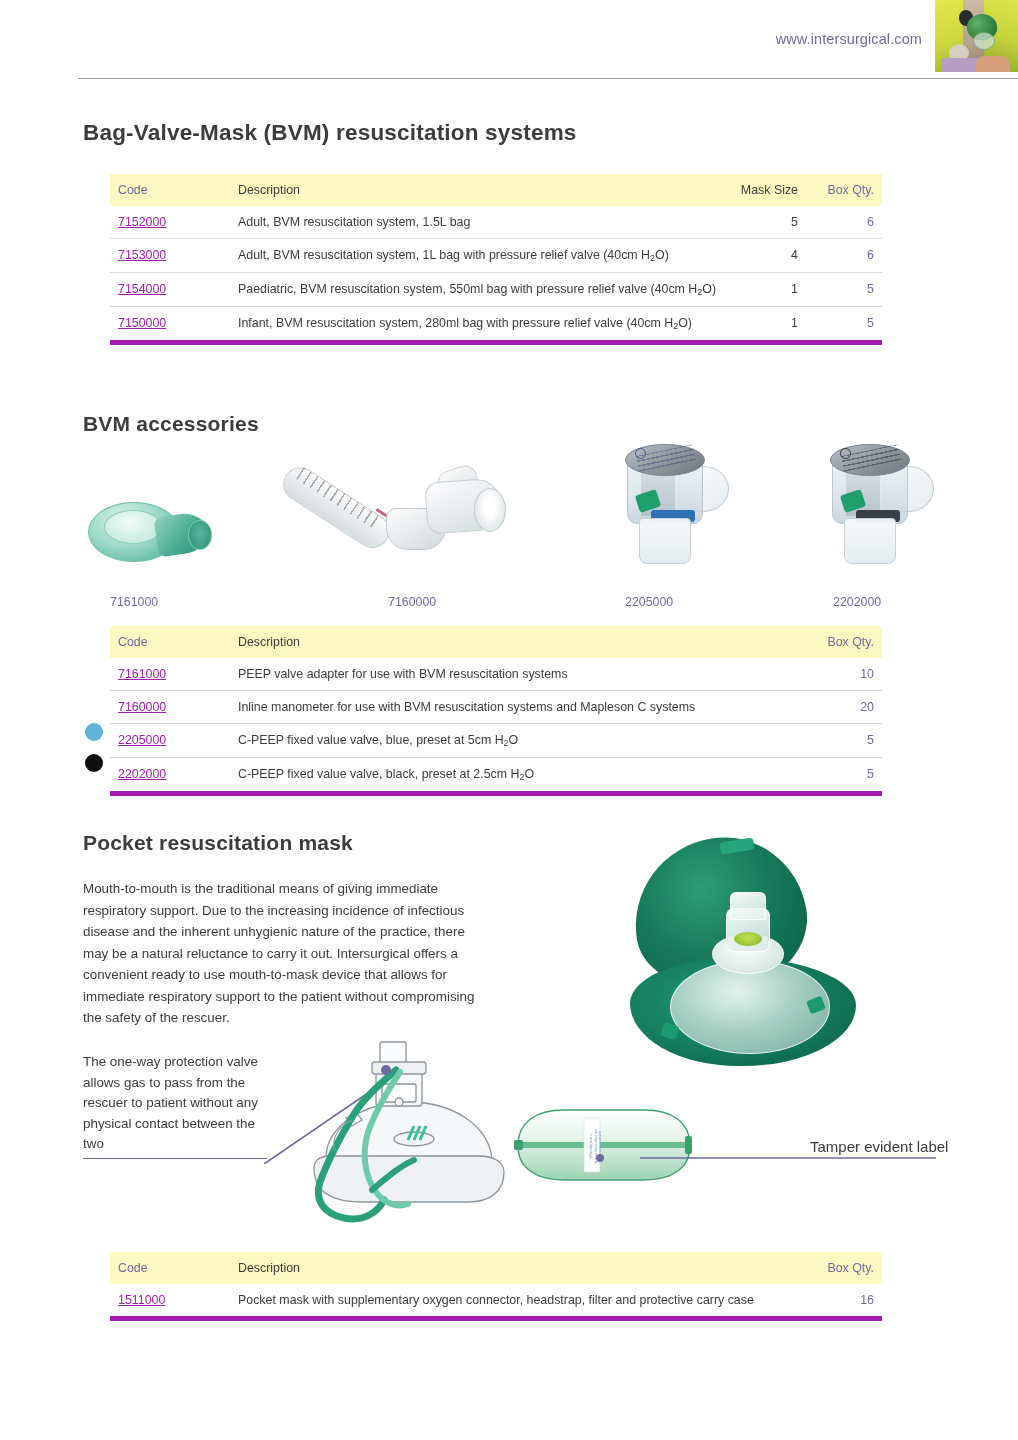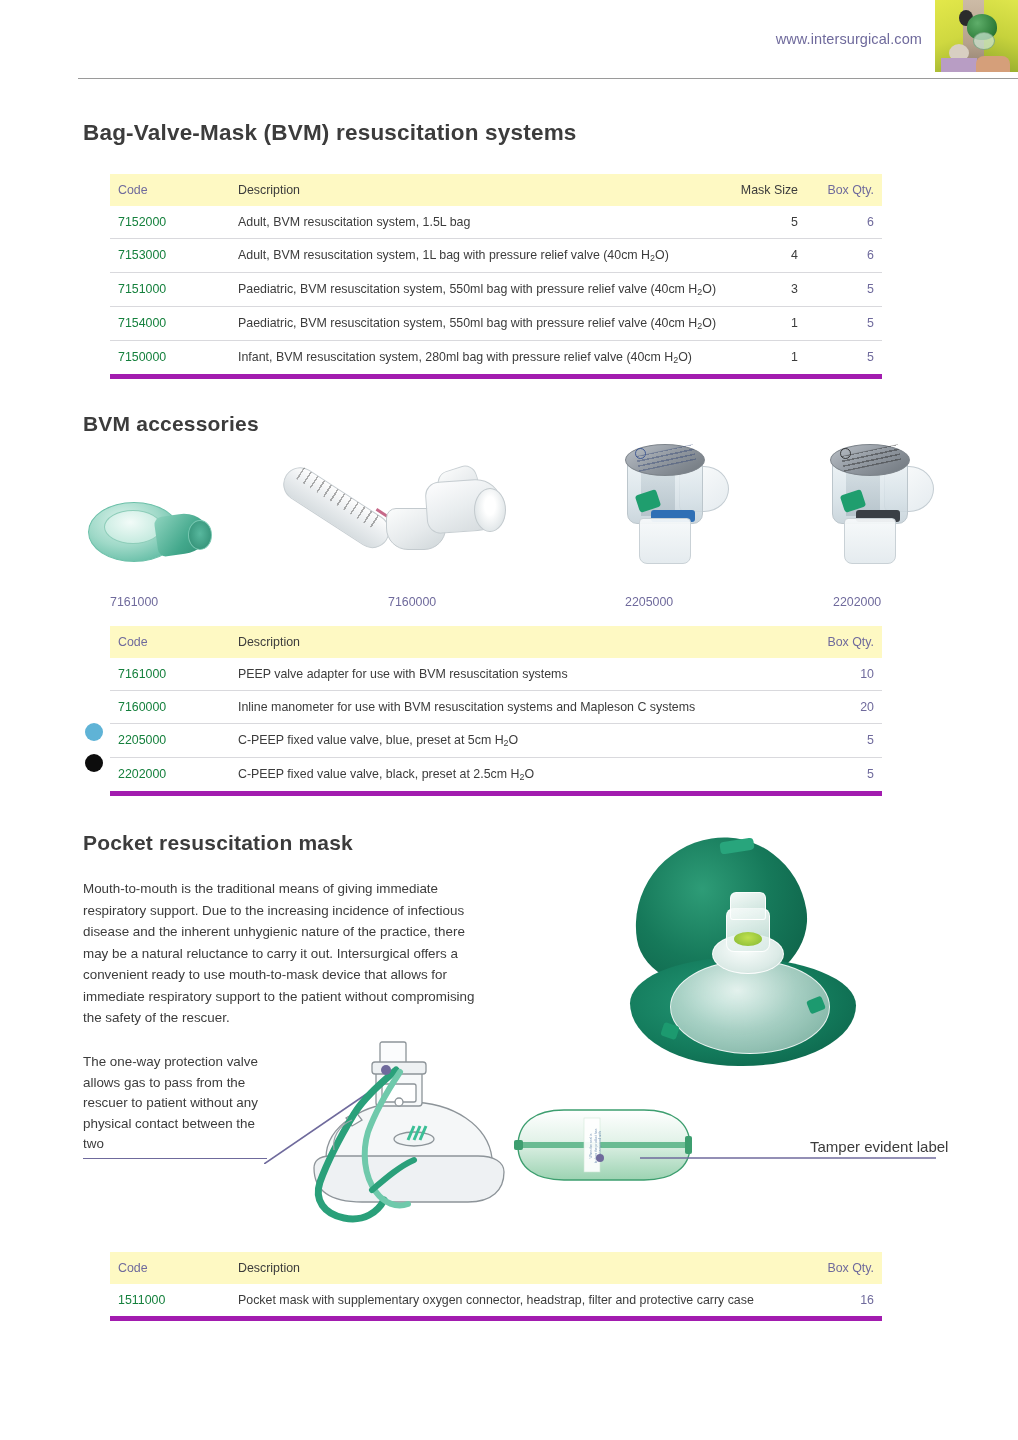--- a/index.html
+++ b/index.html
@@ -126,24 +126,25 @@
   .ptable thead th.col-mask { text-align: right; padding-right: 14px; }
   .ptable tbody td {
     padding: 9px 0;
     height: 30px;
     vertical-align: middle;
     border-bottom: 1px solid #d9d9dd;
     color: #3c3c3c;
   }
   .ptable tbody tr:last-child td { border-bottom: 5px solid #a21caf; }
   .ptable tbody td.col-code {
-    color: #15803d;
+    color: #a21caf;
     padding-left: 8px;
     width: 120px;
     white-space: nowrap;
+    text-decoration: underline;
   }
   .ptable tbody td.col-desc { padding-right: 12px; }
   .ptable tbody td.col-mask {
     text-align: right;
     padding-right: 14px;
     width: 78px;
     white-space: nowrap;
   }
   .ptable tbody td.col-qty {
     color: #6f6a9c;
@@ -466,26 +467,20 @@
         <td class="col-code">7152000</td>
         <td class="col-desc">Adult, BVM resuscitation system, 1.5L bag</td>
         <td class="col-mask">5</td>
         <td class="col-qty">6</td>
       </tr>
       <tr>
         <td class="col-code">7153000</td>
         <td class="col-desc">Adult, BVM resuscitation system, 1L bag with pressure relief valve (40cm H<sub>2</sub>O)</td>
         <td class="col-mask">4</td>
         <td class="col-qty">6</td>
-      </tr>
-      <tr>
-        <td class="col-code">7151000</td>
-        <td class="col-desc">Paediatric, BVM resuscitation system, 550ml bag with pressure relief valve (40cm H<sub>2</sub>O)</td>
-        <td class="col-mask">3</td>
-        <td class="col-qty">5</td>
       </tr>
       <tr>
         <td class="col-code">7154000</td>
         <td class="col-desc">Paediatric, BVM resuscitation system, 550ml bag with pressure relief valve (40cm H<sub>2</sub>O)</td>
         <td class="col-mask">1</td>
         <td class="col-qty">5</td>
       </tr>
       <tr>
         <td class="col-code">7150000</td>
         <td class="col-desc">Infant, BVM resuscitation system, 280ml bag with pressure relief valve (40cm H<sub>2</sub>O)</td>

